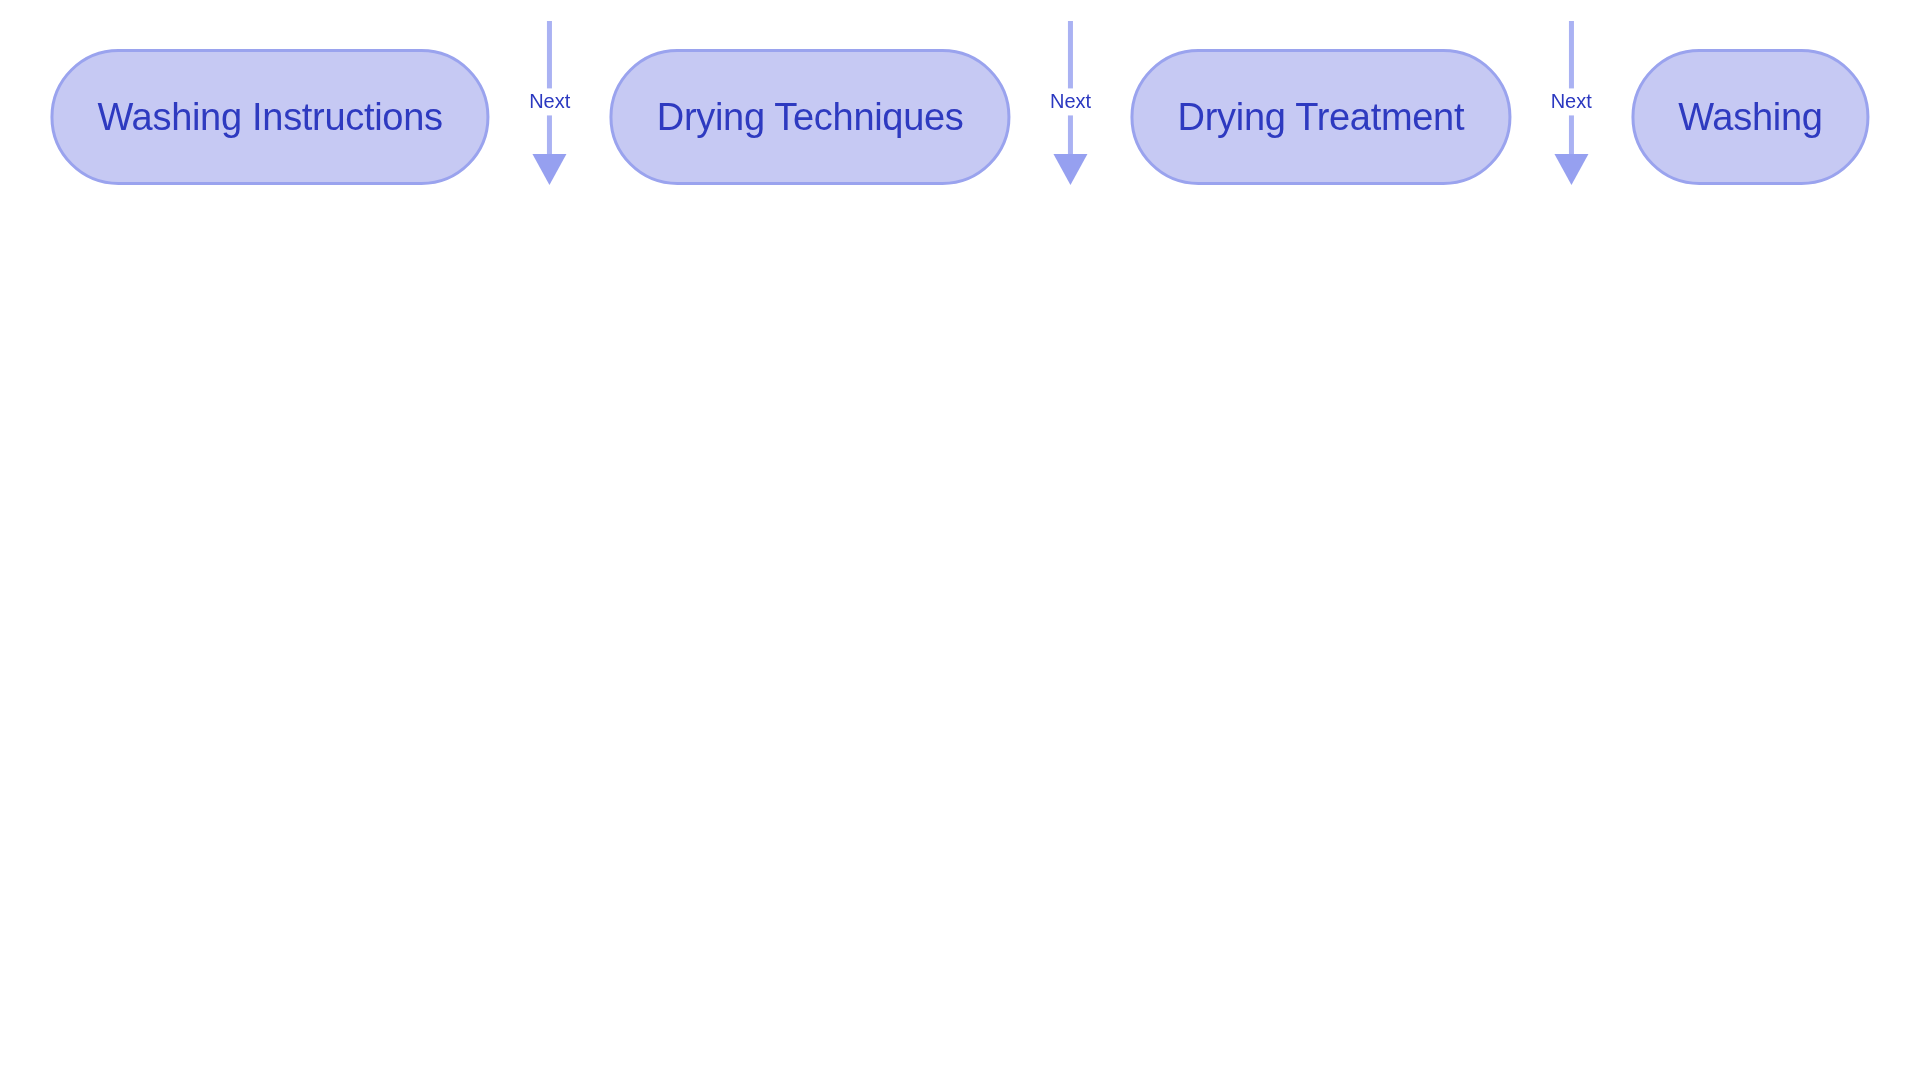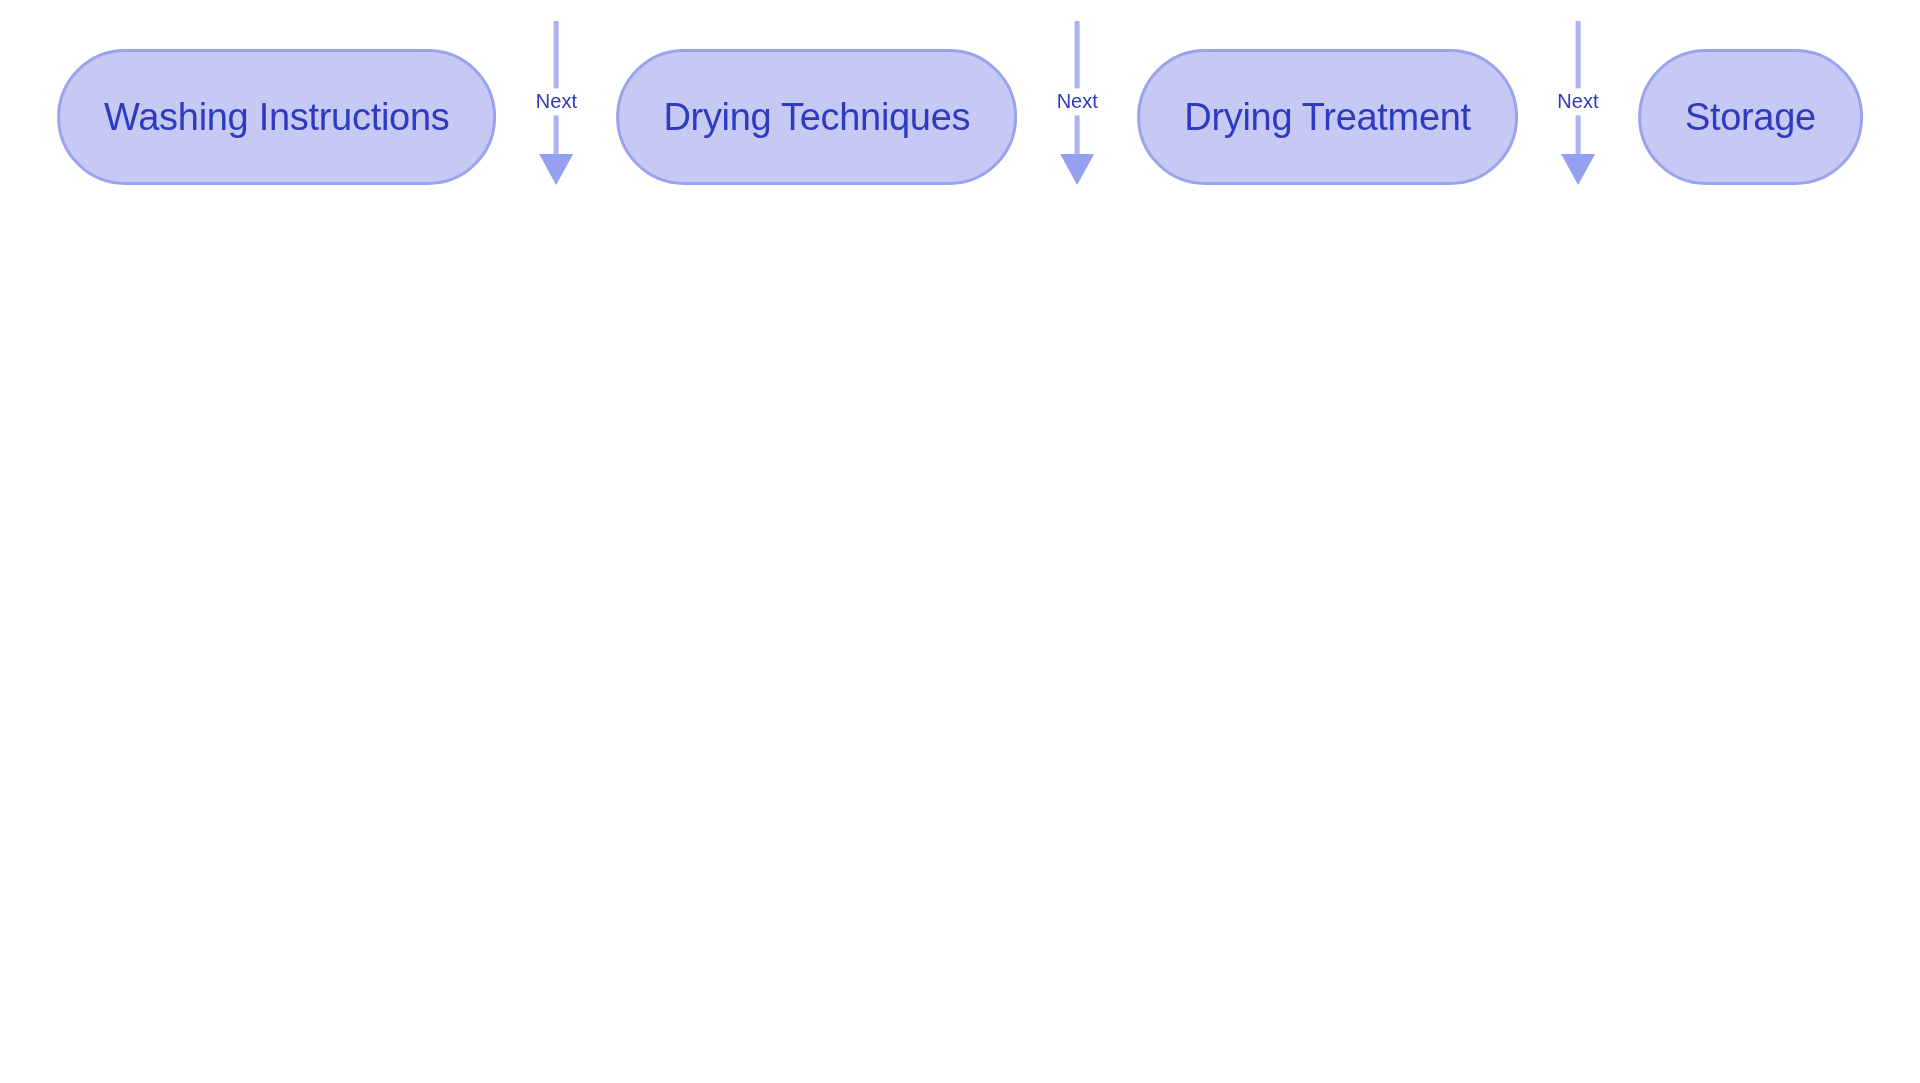--- a/index.html
+++ b/index.html
@@ -98,15 +98,15 @@
   </div>
 
   <div class="node">Drying Treatment</div>
 
   <div class="connector">
     <div class="line"></div>
     <div class="head"></div>
     <div class="label">Next</div>
   </div>
 
-  <div class="node">Storage</div>
+  <div class="node">Washing</div>
 
 </div>
 
 </body></html>

